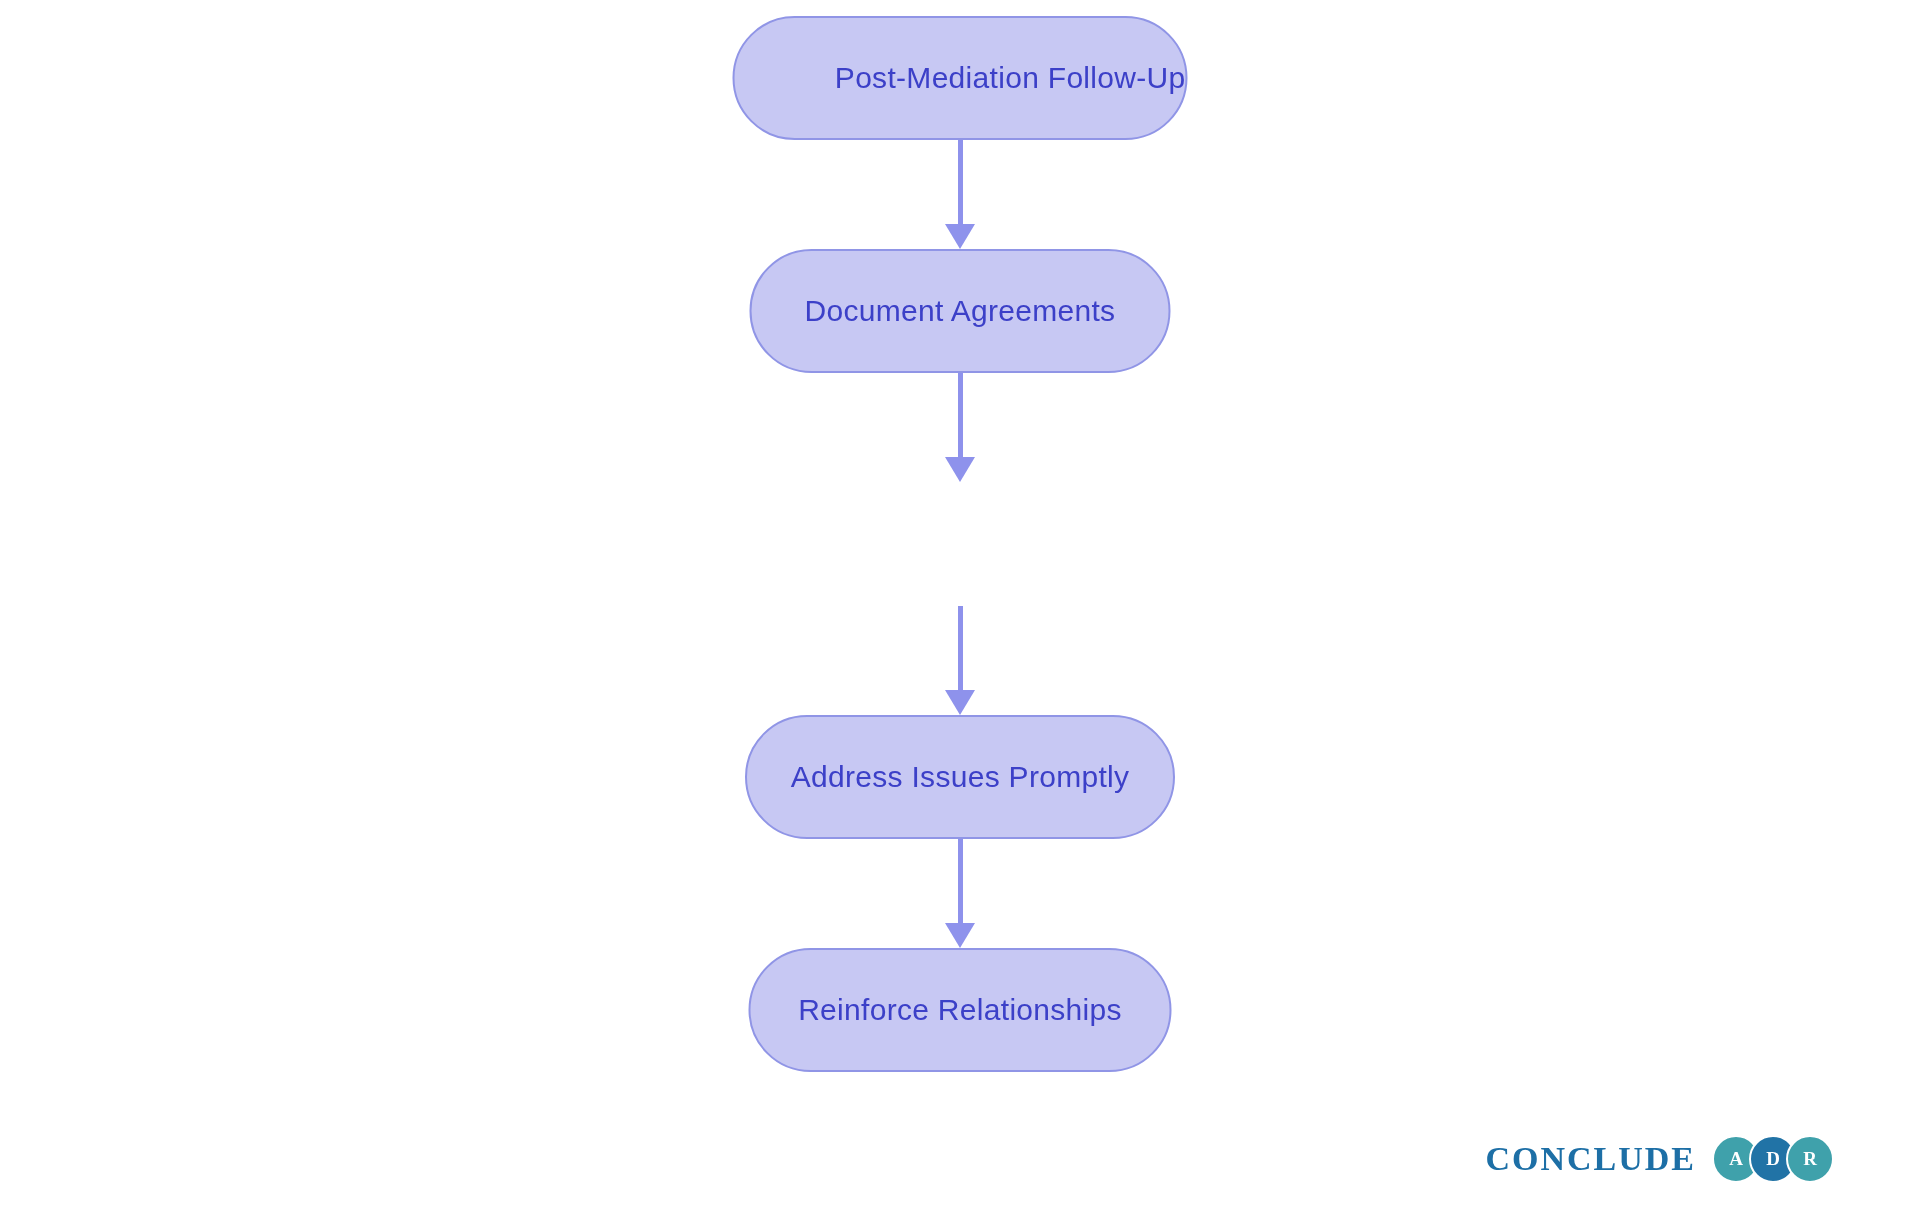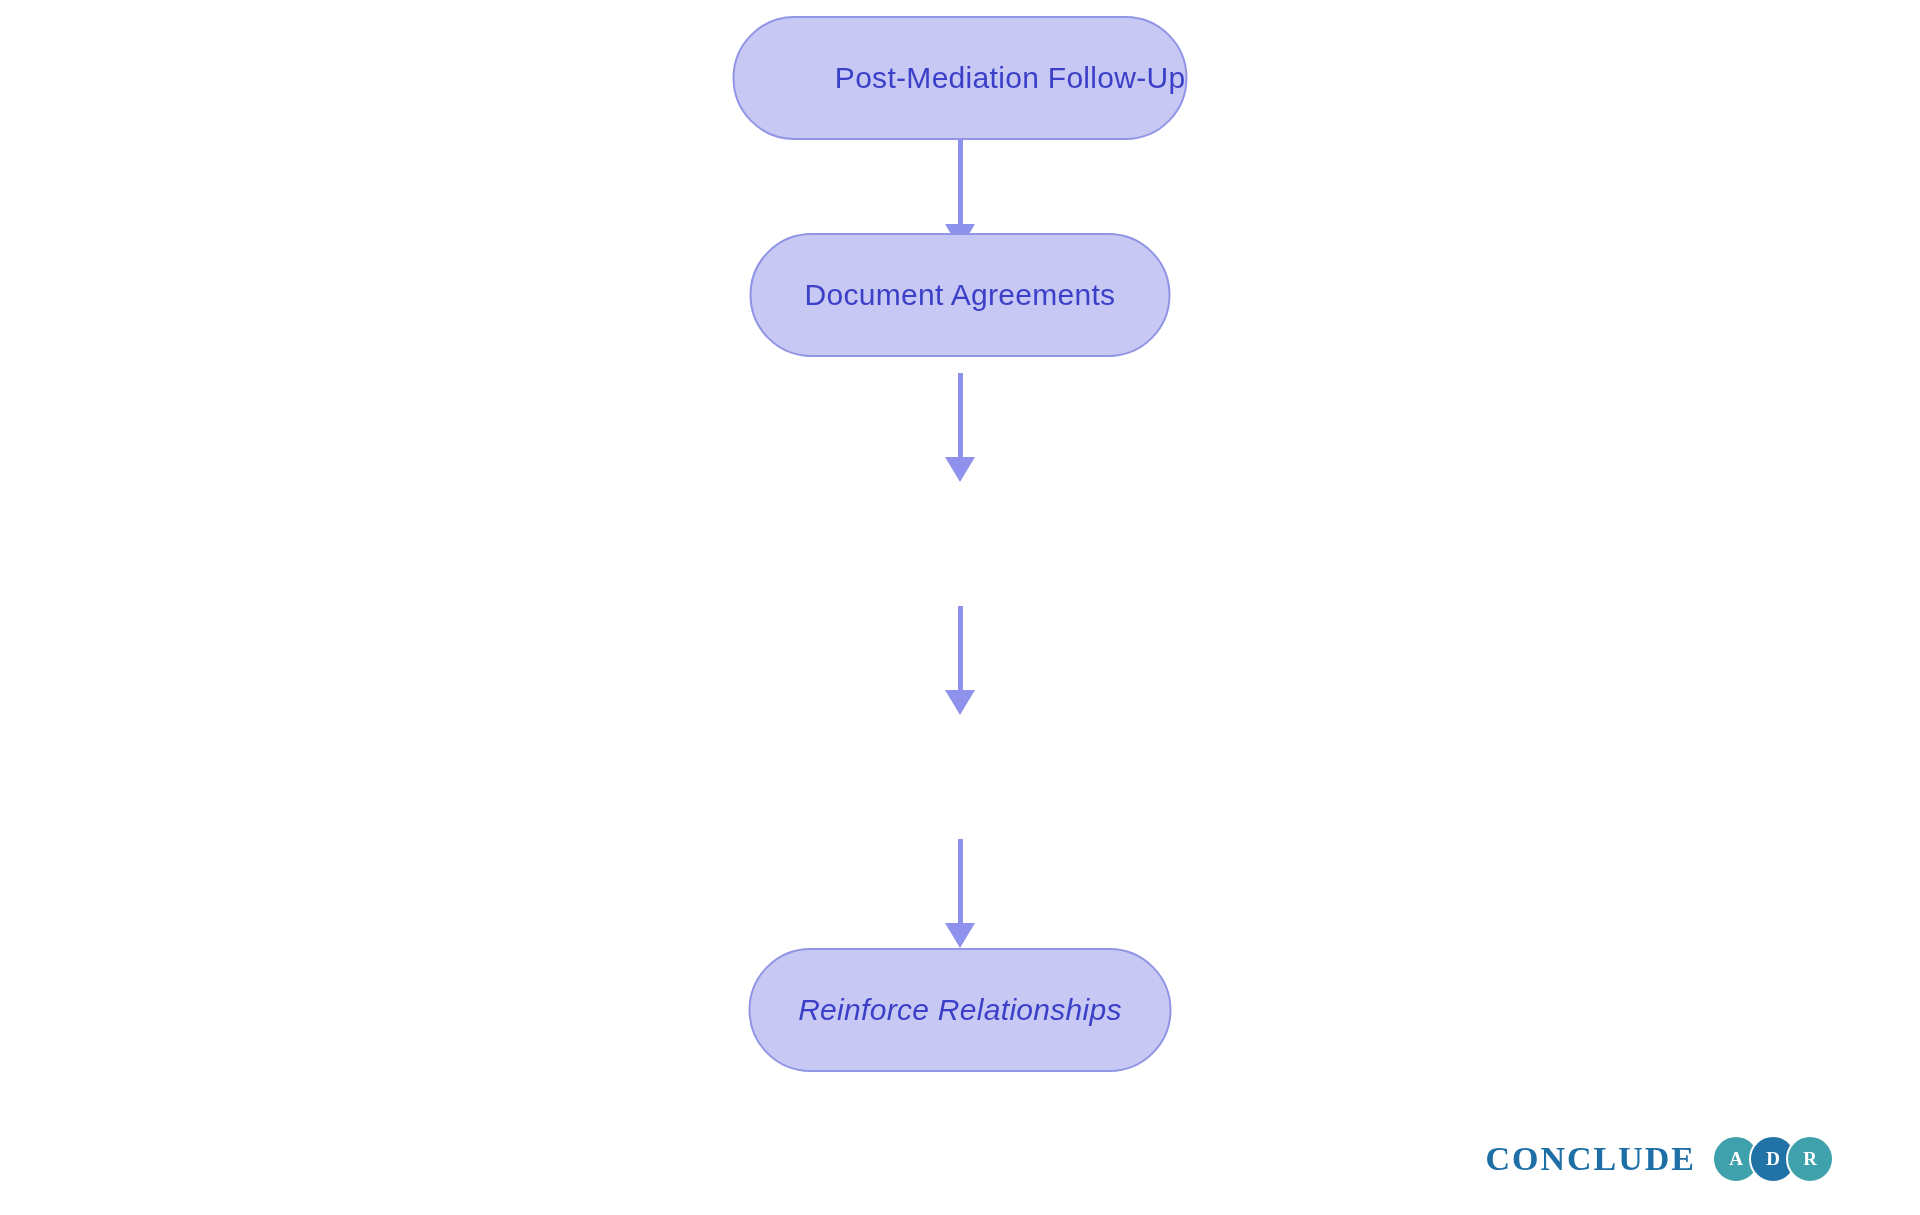--- a/index.html
+++ b/index.html
@@ -24,24 +24,24 @@
     border: 2px solid #9095e6;
     display: flex;
     align-items: center;
     justify-content: center;
     color: #3c40c8;
     font-size: 30px;
     letter-spacing: 0.3px;
     white-space: nowrap;
   }
   .flow-node.n1 { top: 16px;  width: 455px; justify-content: flex-end; }
-  .flow-node.n2 { top: 233px; width: 421px; text-align: center; }
+  .flow-node.n2 { top: 249px; width: 421px; text-align: center; }
   .flow-node.n3 { top: 482px; width: 443px; }
   .flow-node.n4 { top: 715px; width: 430px; }
-  .flow-node.n5 { top: 948px; width: 423px; font-style: italic; }
+  .flow-node.n5 { top: 948px; width: 423px; }
 
   .flow-arrow {
     position: absolute;
     left: 50%;
     transform: translateX(-50%);
     width: 30px;
     height: 109px;
     display: flex;
     flex-direction: column;
     align-items: center;
@@ -123,20 +123,23 @@
     <div class="shaft"></div>
     <div class="head"></div>
   </div>
 
 
   <div class="flow-arrow a3">
     <div class="shaft"></div>
     <div class="head"></div>
   </div>
 
+  <div class="flow-node n4">
+    <span>Address Issues Promptly</span>
+  </div>
 
   <div class="flow-arrow a4">
     <div class="shaft"></div>
     <div class="head"></div>
   </div>
 
   <div class="flow-node n5">
     <span>Reinforce Relationships</span>
   </div>
 

